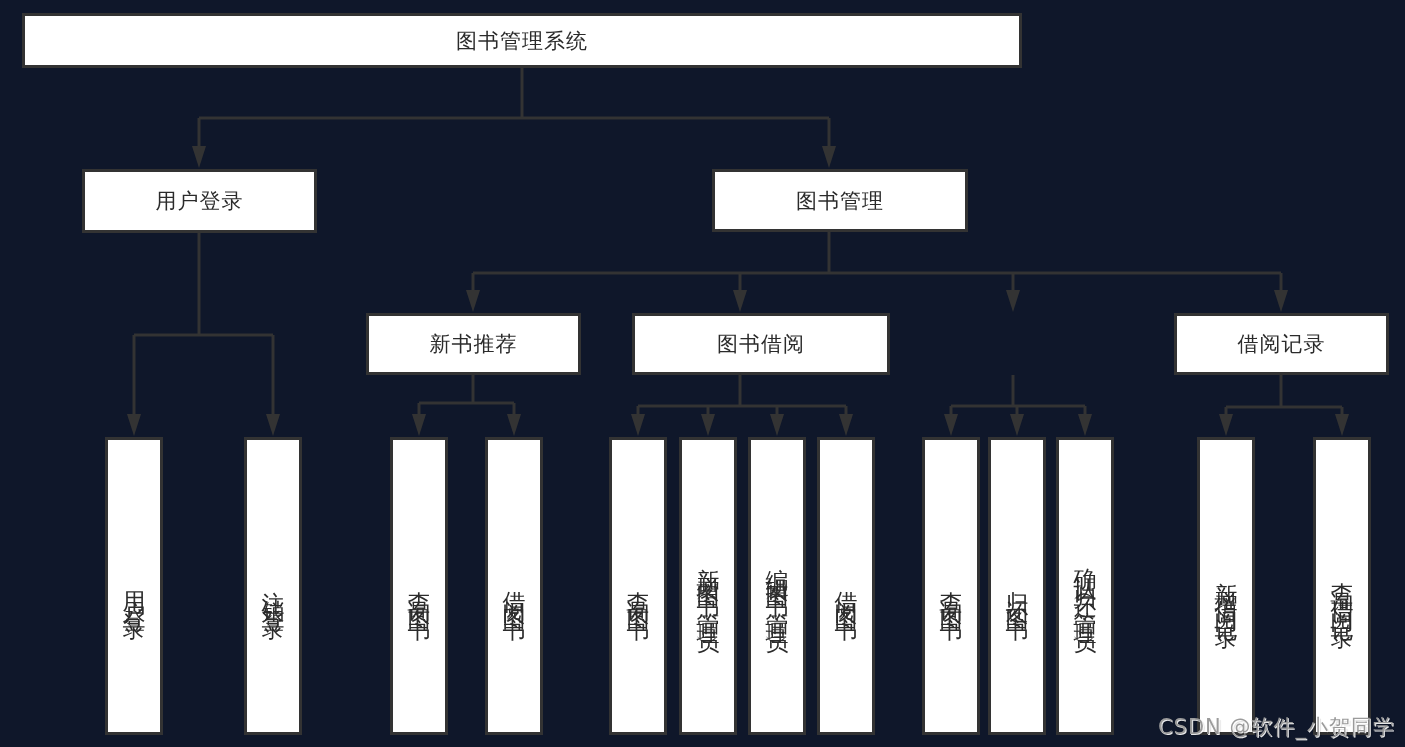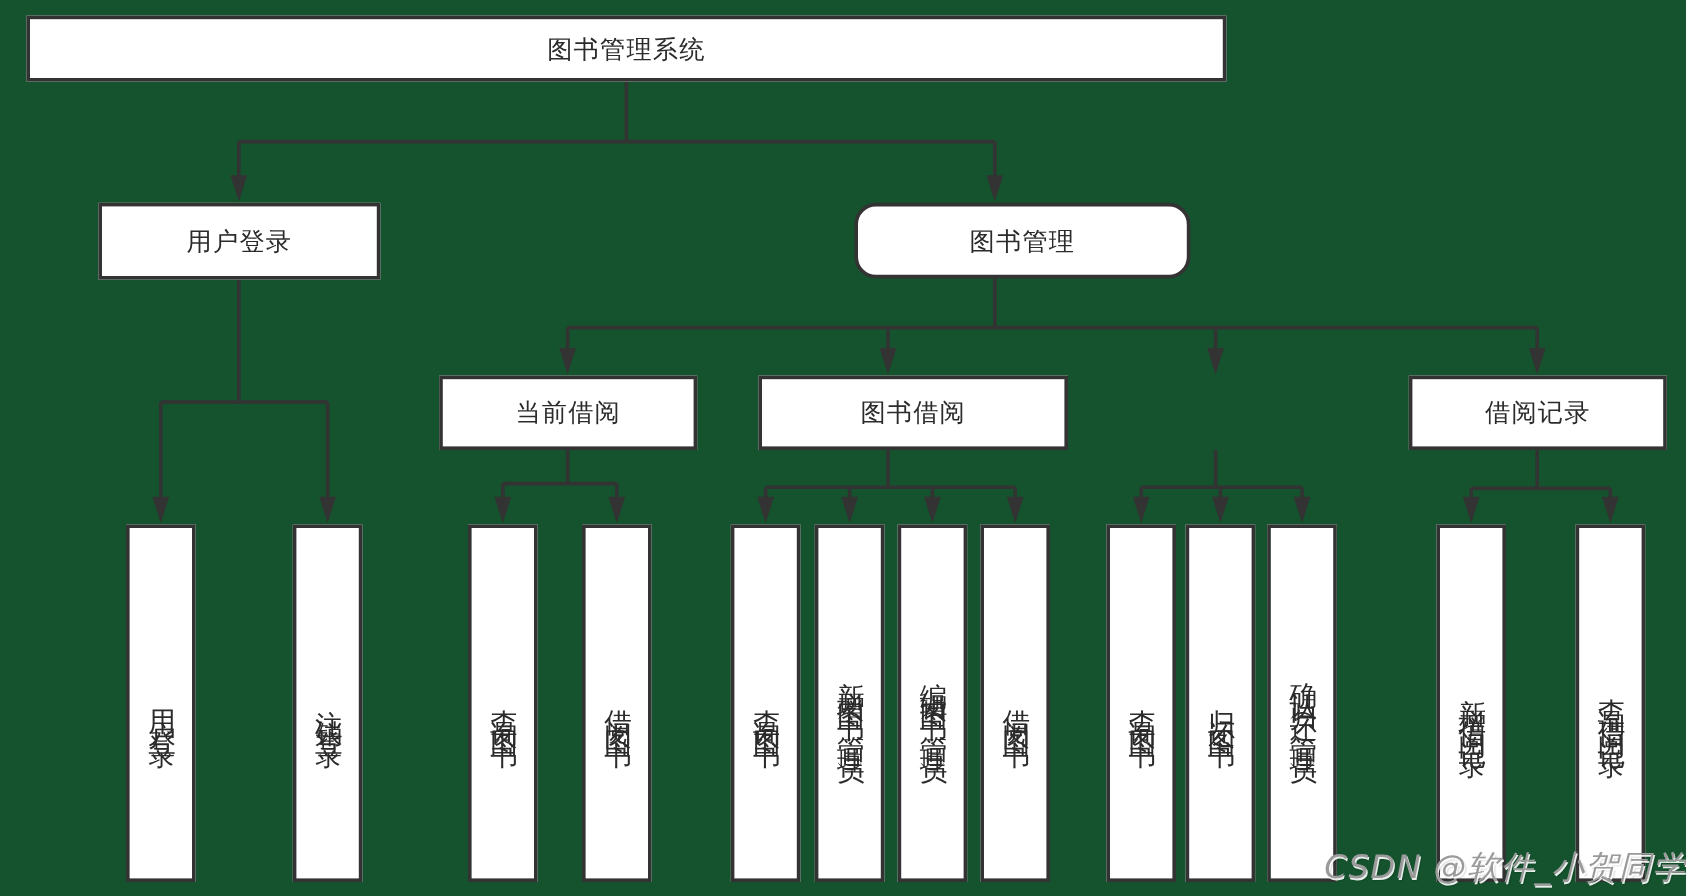--- a/index.html
+++ b/index.html
@@ -5,21 +5,21 @@
   html, body {
     margin: 0;
     padding: 0;
     background: #ffffff;
     font-family: "DejaVu Sans", "Liberation Sans", sans-serif;
   }
   .canvas {
     position: relative;
     width: 1405px;
     height: 747px;
-    background: #14532d;
+    background: #0f172a;
     overflow: hidden;
   }
   .lines-layer {
     position: absolute;
     left: 0; top: 0;
     width: 1405px;
     height: 747px;
     z-index: 1;
   }
   .box {
@@ -53,28 +53,27 @@
     text-orientation: mixed;
     font-size: 23px;
     line-height: 1;
     letter-spacing: 9px;
     padding-top: 9px;
     color: #2b2b2b;
     white-space: nowrap;
   }
   .watermark {
     position: absolute;
-    right: 0;
+    right: 10px;
     bottom: 6px;
-    font-size: 27px;
+    font-size: 21px;
     color: #9b9b9b;
     text-shadow: 1px 1px 0 rgba(255,255,255,0.9), 2px 2px 1px rgba(0,0,0,0.12);
     z-index: 5;
     letter-spacing: 1px;
-    font-style: italic;
   }
 </style>
 </head>
 <body>
 
 <div class="canvas">
 
   <svg class="lines-layer" viewBox="0 0 1405 747" xmlns="http://www.w3.org/2000/svg">
     <g stroke="#333333" stroke-width="3" fill="none">
 
@@ -114,23 +113,23 @@
       <polygon points="1010,414 1024,414 1017,436"></polygon>
       <polygon points="1078,414 1092,414 1085,436"></polygon>
       <polygon points="1219,414 1233,414 1226,436"></polygon>
       <polygon points="1335,414 1349,414 1342,436"></polygon>
     </g>
   </svg>
 
   <div class="box" style="left:22px; top:13px; width:1000px; height:55px;">图书管理系统</div>
 
   <div class="box" style="left:82px; top:169px; width:235px; height:64px;">用户登录</div>
-  <div class="box" style="left:712px; top:169px; width:280px; height:63px;border-radius:18px;">图书管理</div>
+  <div class="box" style="left:712px; top:169px; width:256px; height:63px;">图书管理</div>
 
-  <div class="box" style="left:366px; top:313px; width:215px; height:62px;">当前借阅</div>
+  <div class="box" style="left:366px; top:313px; width:215px; height:62px;">新书推荐</div>
   <div class="box" style="left:632px; top:313px; width:258px; height:62px;">图书借阅</div>
   <div class="box" style="left:1174px; top:313px; width:215px; height:62px;">借阅记录</div>
 
   <div class="vbox" style="left:105px;">
     <span>用户登录</span>
   </div>
   <div class="vbox" style="left:244px;">
     <span>注销登录</span>
   </div>
 

